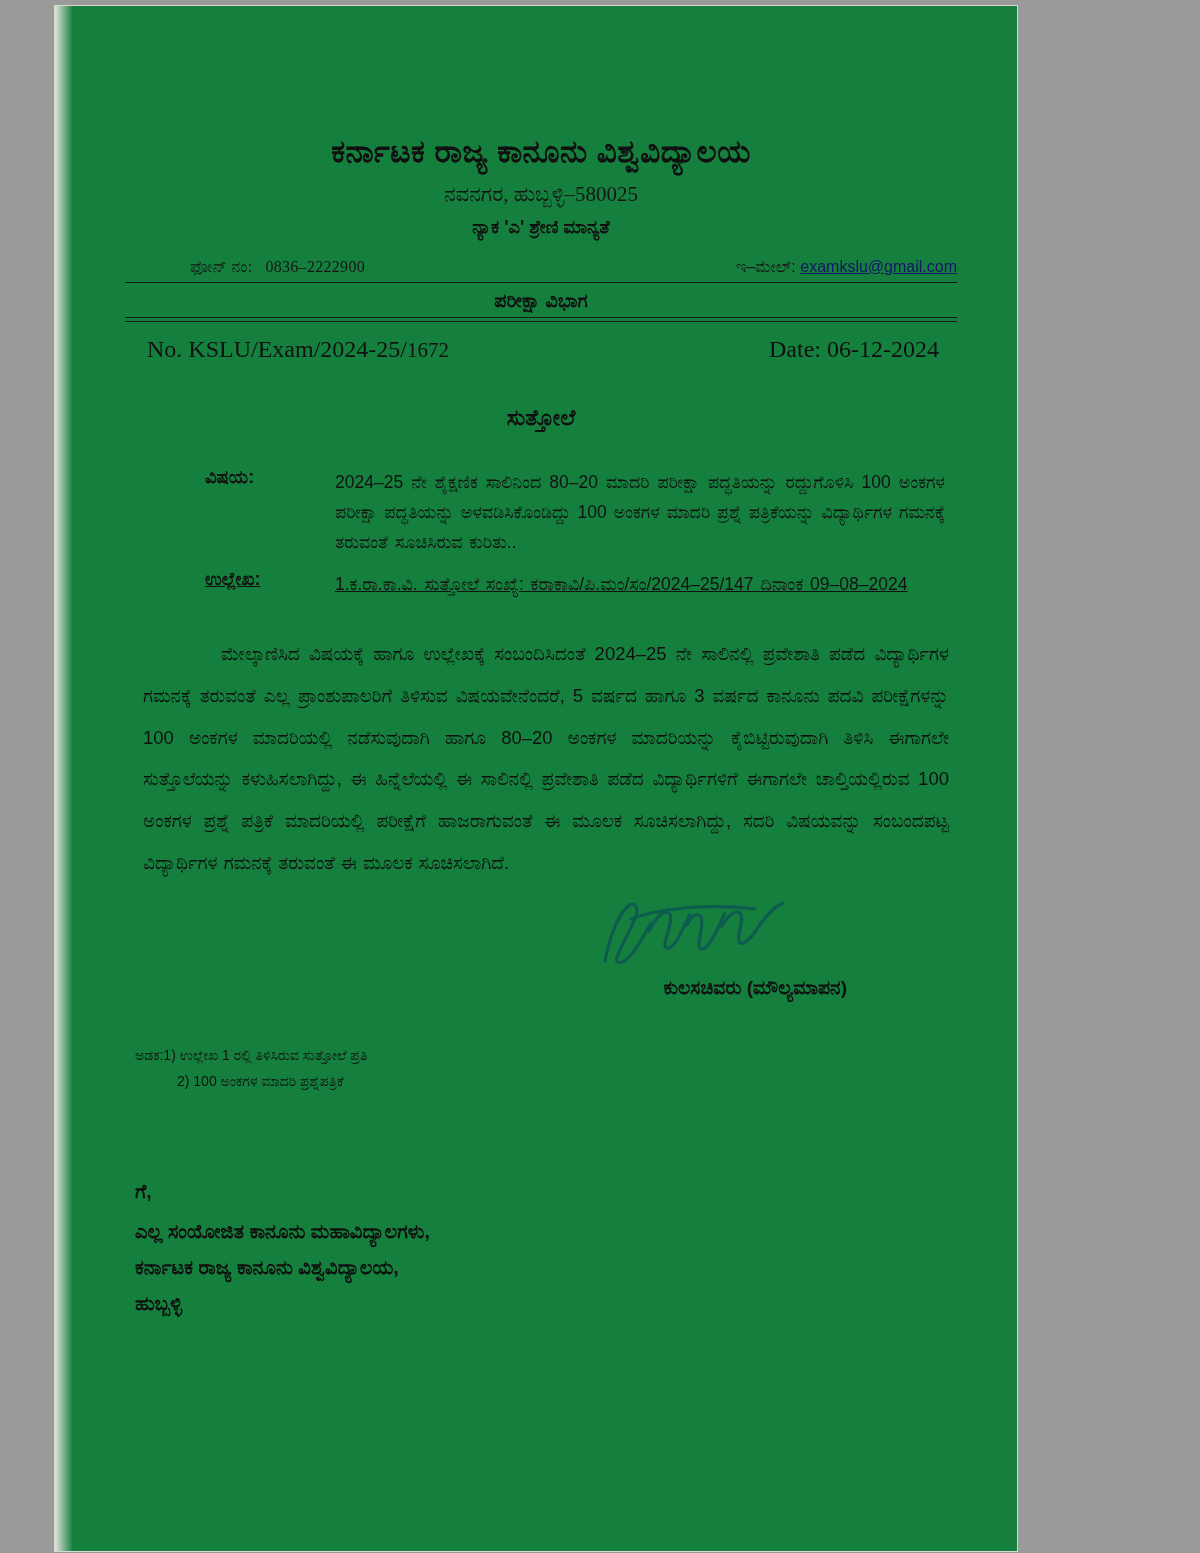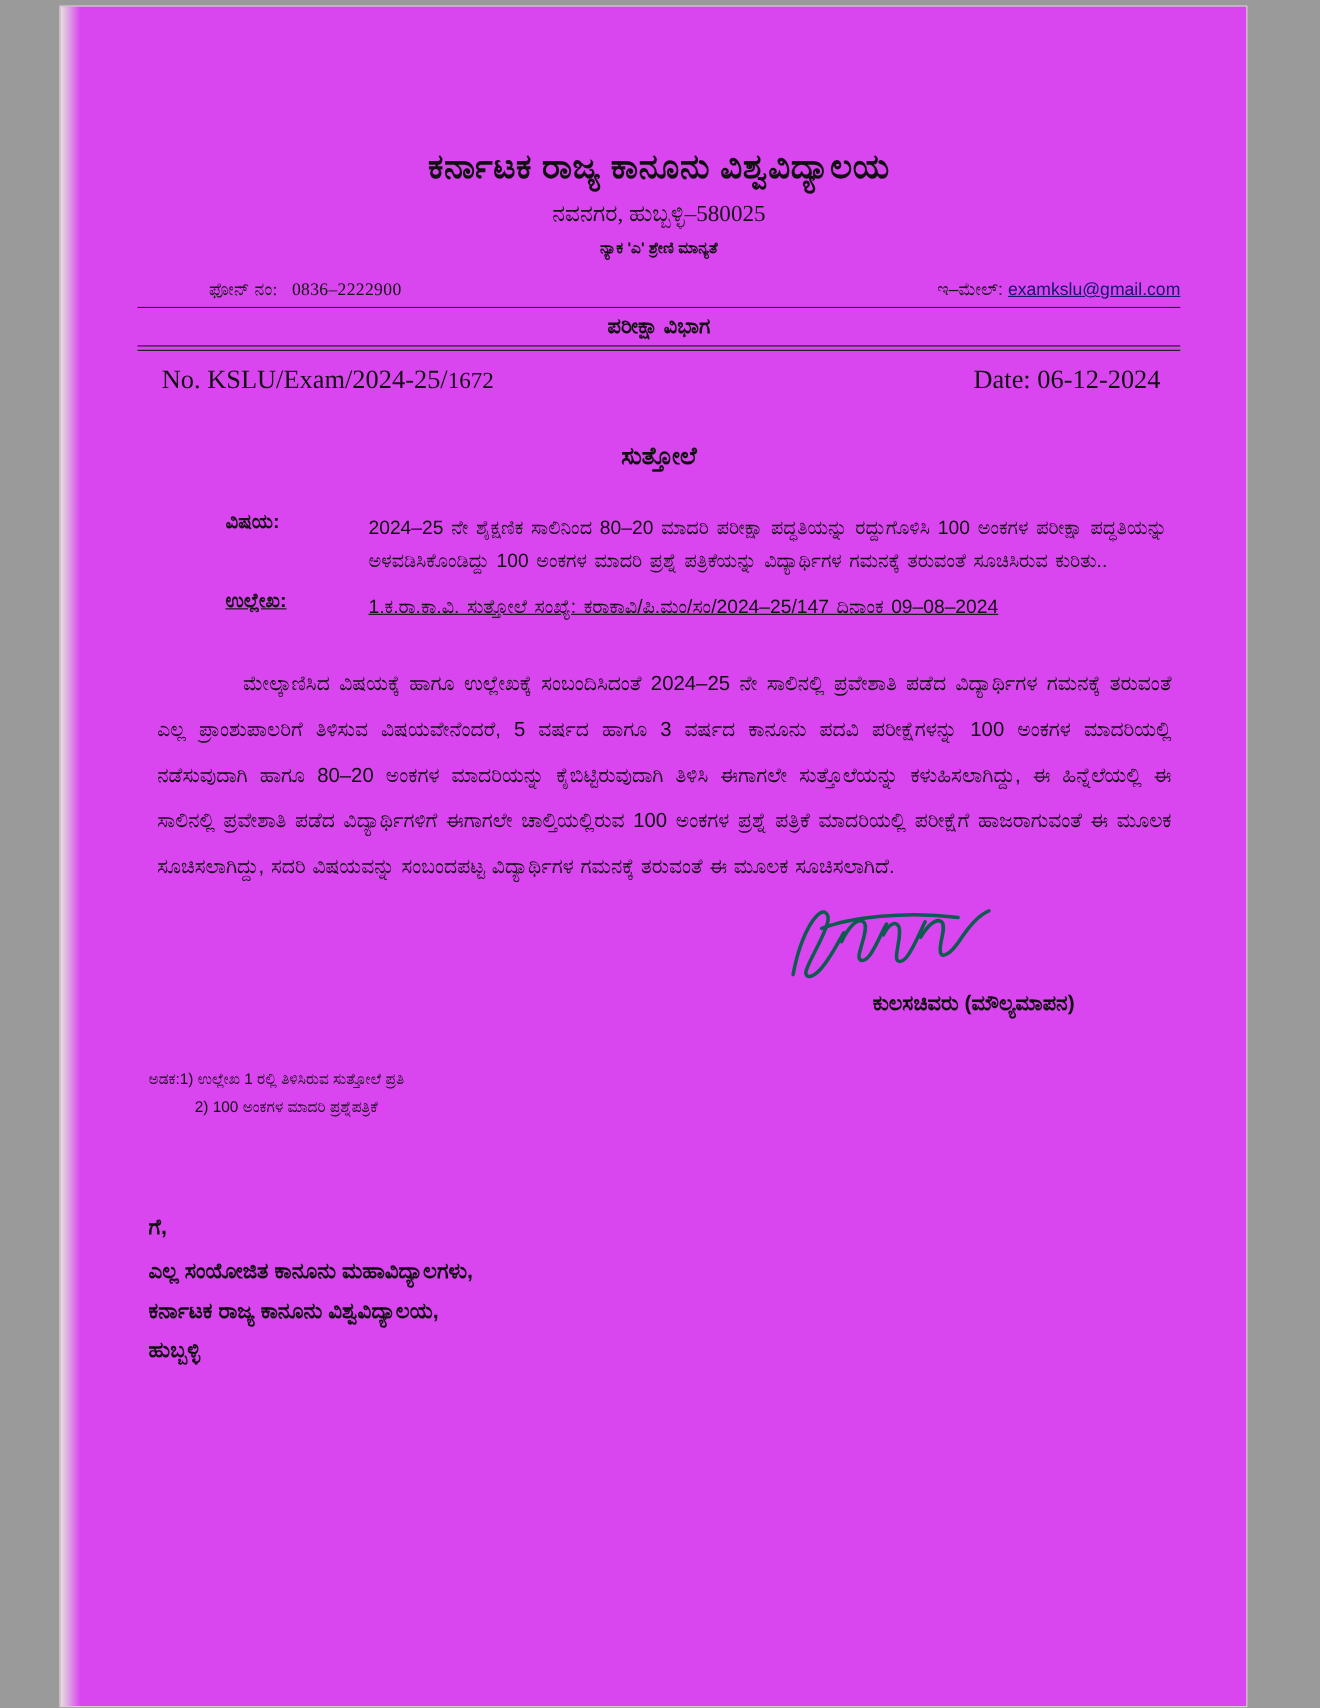--- a/index.html
+++ b/index.html
@@ -18,23 +18,23 @@
   
   .scan {
     position: absolute;
     inset: 0;
     background: #9a9a9a;
   }
   .page {
     position: absolute;
     left: 55px;
     top: 6px;
-    width: 1078px;
+    width: 962px;
     height: 1545px;
-    background: #d946ef;
+    background: #15803d;
     box-shadow: 0 0 0 1px #d8d8d2;
   }
   .page::before {
     
     content: "";
     position: absolute;
     left: 0; top: 0; bottom: 0; width: 18px;
     background: linear-gradient(to right, #e3e2dc, rgba(251,251,248,0));
     pointer-events: none;
   }
@@ -61,21 +61,21 @@
     text-align: center;
     font-family: "Liberation Serif", serif;
     font-size: 21px;
     color: #151515;
     margin-top: 12px;
   }
   .naac {
     text-align: center;
     font-family: "Liberation Sans", sans-serif;
     font-weight: bold;
-    font-size: 14px;
+    font-size: 18px;
     color: #101010;
     margin-top: 10px;
   }
 
   .contact-row {
     display: flex;
     justify-content: space-between;
     align-items: flex-end;
     margin-top: 20px;
     font-size: 16px;
@@ -186,21 +186,21 @@
   }
   .sign-scribble {
     position: absolute;
     right: 160px;
     top: -6px;
     width: 210px;
     height: 78px;
   }
   .sign-label {
     position: absolute;
-    right: 96px;
+    right: 110px;
     top: 76px;
     font-family: "Liberation Sans", sans-serif;
     font-weight: bold;
     font-size: 19px;
     color: #101010;
     white-space: nowrap;
     text-align: right;
   }
 
   

